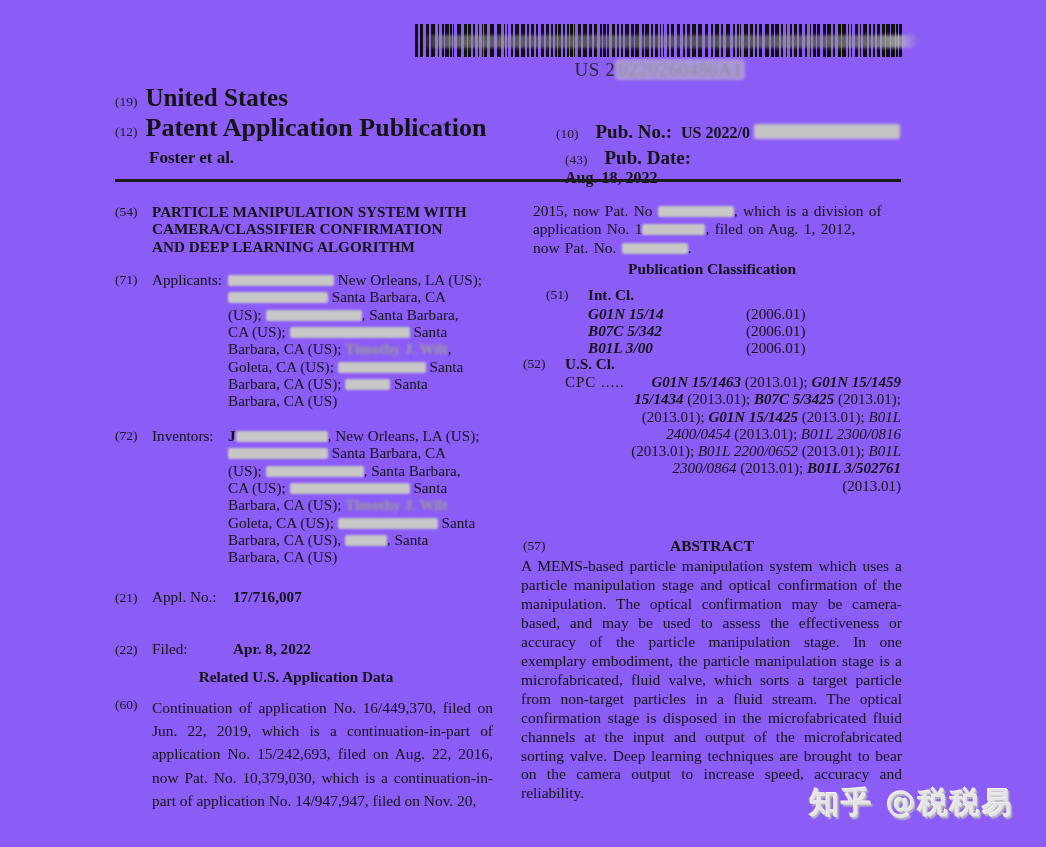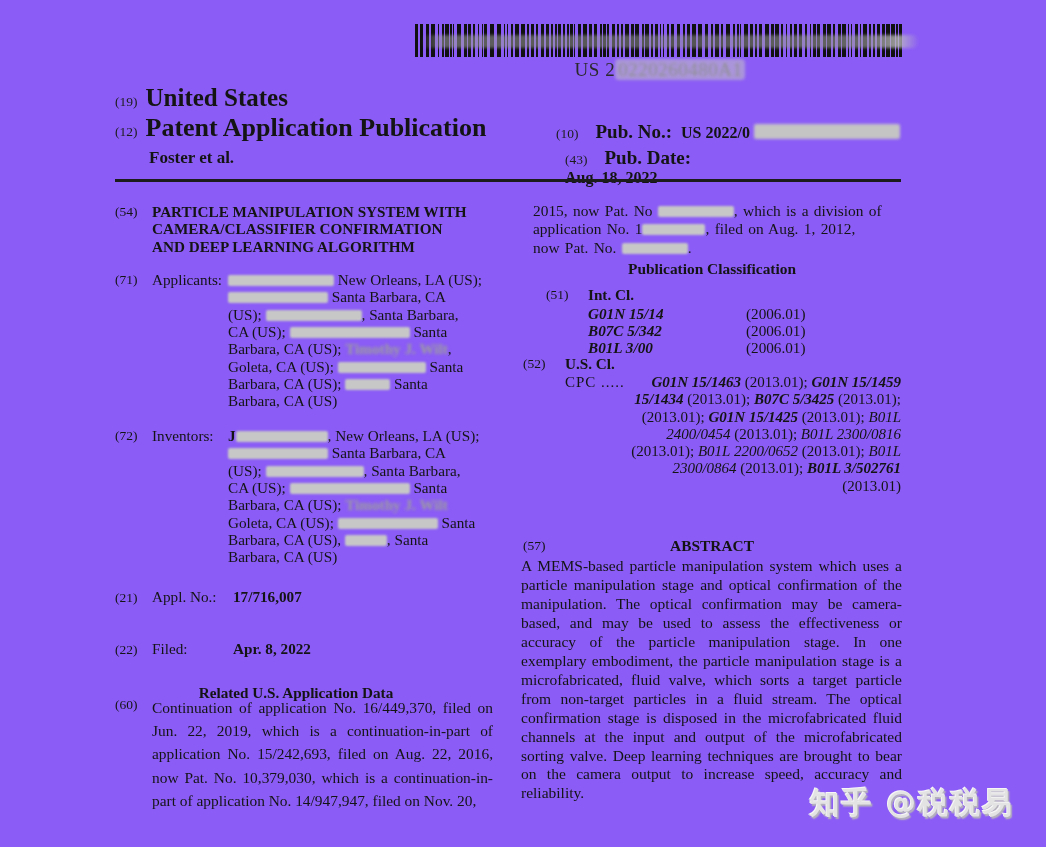--- a/index.html
+++ b/index.html
@@ -48,21 +48,21 @@
   .doc-line{display:block;height:17.35px;line-height:17.35px;white-space:nowrap;}
   .sec71{left:115px;top:271px;width:378px;}
   .sec72{left:115px;top:427px;width:378px;}
   .sec-label{position:absolute;left:37px;top:0;height:17.35px;line-height:17.35px;}
   .name-lines{margin-left:113px;width:268px;}
   .row2166{left:115px;top:588px;display:flex;align-items:baseline;}
   .row2266{left:115px;top:628px;display:flex;align-items:baseline;margin-top:12px;}
   .row2166 .ref2,.row2266 .ref2{width:37px;font-size:13.5px;}
   .row2166 .lbl2,.row2266 .lbl2{width:81px;}
   .row2166 .val2,.row2266 .val2{font-weight:bold;}
-  .related-heading{left:115px;top:668px;width:362px;text-align:center;font-weight:bold;font-size:15.2px;margin-top:16px;}
+  .related-heading{left:115px;top:668px;width:362px;text-align:center;font-weight:bold;font-size:15.2px;}
   .sec60{left:115px;top:696px;width:378px;}
   .sec60 .para{margin-left:37px;width:341px;text-align:justify;font-size:15.4px;line-height:23.2px;}
 
   
   .cont-para{left:533px;top:202px;width:368px;font-size:15.4px;}
   .cont-line{display:block;height:18.4px;line-height:18.4px;white-space:nowrap;word-spacing:1.5px;}
   .pubclass-heading{left:523px;top:260px;width:378px;text-align:center;font-weight:bold;font-size:15.4px;}
   .sec51{left:538px;top:286px;width:378px;margin-left:8px;}
   .sec51 .lblrow{margin-left:42px;font-weight:bold;height:19px;line-height:17px;}
   .intcl-row{margin-left:42px;height:17.2px;line-height:17.2px;}

